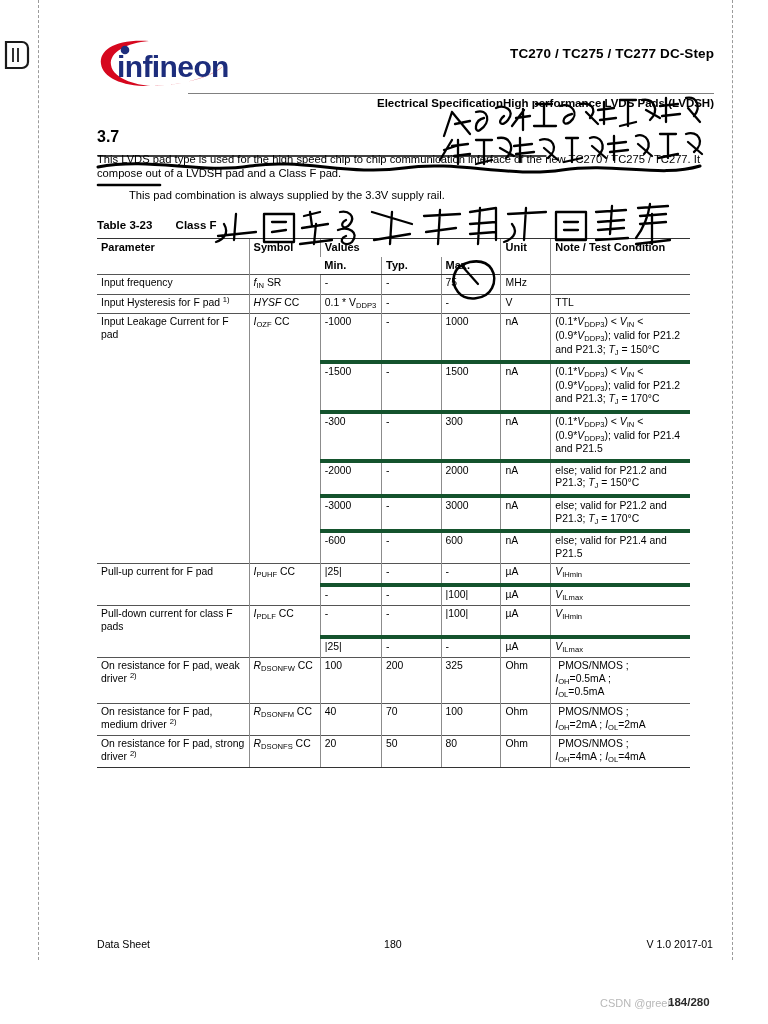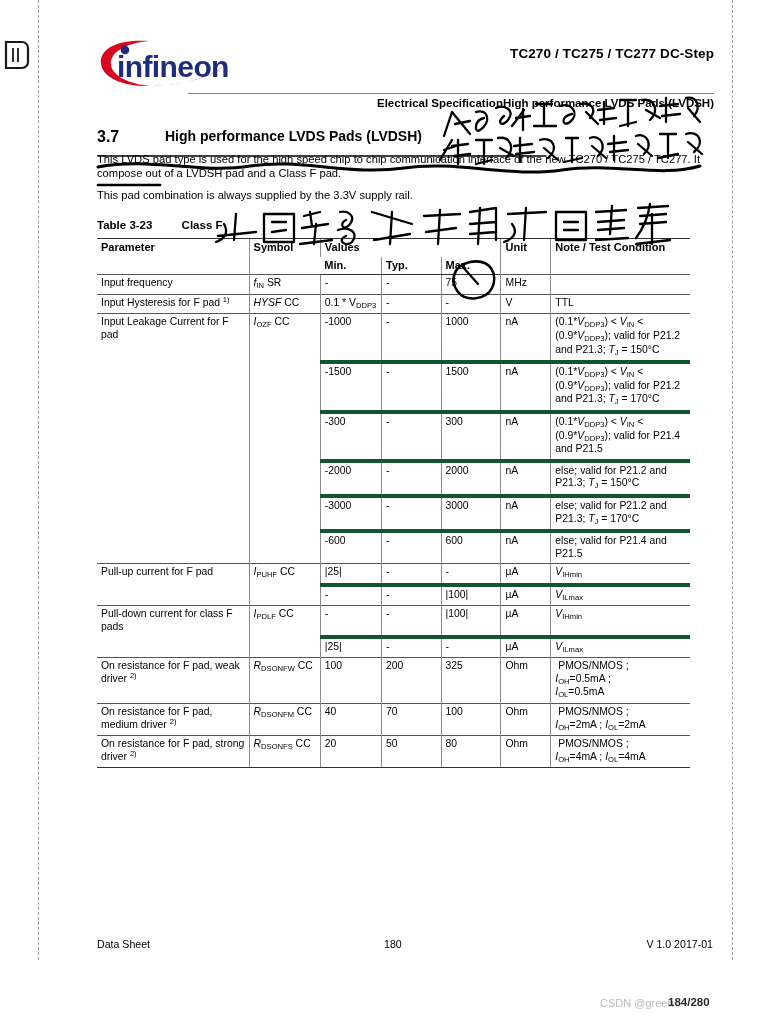--- a/index.html
+++ b/index.html
@@ -28,24 +28,24 @@
   }
   #header-rule{position:absolute;left:149px;top:93px;width:526px;height:0;border-top:1px solid #808080;}
   #running-head{
     position:absolute;right:18px;top:97px;
     font-size:11.5px;font-weight:bold;white-space:nowrap;
   }
   #sec-num{position:absolute;left:58px;top:128px;font-size:16px;font-weight:bold;}
   #sec-title{position:absolute;left:126px;top:128px;font-size:14px;font-weight:bold;}
   .body-p{position:absolute;left:58px;font-size:11.2px;line-height:14px;width:620px;}
   #p1{top:152px;}
-  #p2{top:188px;}
+  #p2{top:188px;margin-left:32px;}
   
   #tbl-caption{position:absolute;left:58px;top:219px;font-size:11.5px;font-weight:bold;}
-  #tbl-caption .cap-label{margin-right:26px;}
+  #tbl-caption .cap-label{margin-right:20px;}
   
   #spec-table{
     position:absolute;left:58px;top:238px;width:593px;
     border-collapse:collapse;font-size:10.4px;
   }
   #spec-table td,#spec-table th{
     border-left:1px solid #8c8c8c;
     padding:2px 4px 3px 4px;
     vertical-align:top;
     text-align:left;
@@ -123,21 +123,20 @@
       </svg>
     </div>
 
     <div id="doc-title">TC270 / TC275 / TC277 DC-Step</div>
 
     <div id="header-rule"></div>
 
     <div id="running-head">Electrical SpecificationHigh performance LVDS Pads (LVDSH)</div>
 
     <div id="sec-num">3.7</div>
-    <div id="sec-title">High performance LVDS Pads (LVDSH)</div>
 
     <div class="body-p" id="p1">This LVDS pad type is used for the high speed chip to chip communication inferface of the new TC270 / TC275 / TC277. It compose out of a LVDSH pad and a Class F pad.</div>
     <div class="body-p" id="p2">This pad combination is always supplied by the 3.3V supply rail.</div>
 
     <div id="tbl-caption">
       <span class="cap-label">Table 3-23</span>
       <span>Class F</span>
     </div>
 
     <table id="spec-table">

